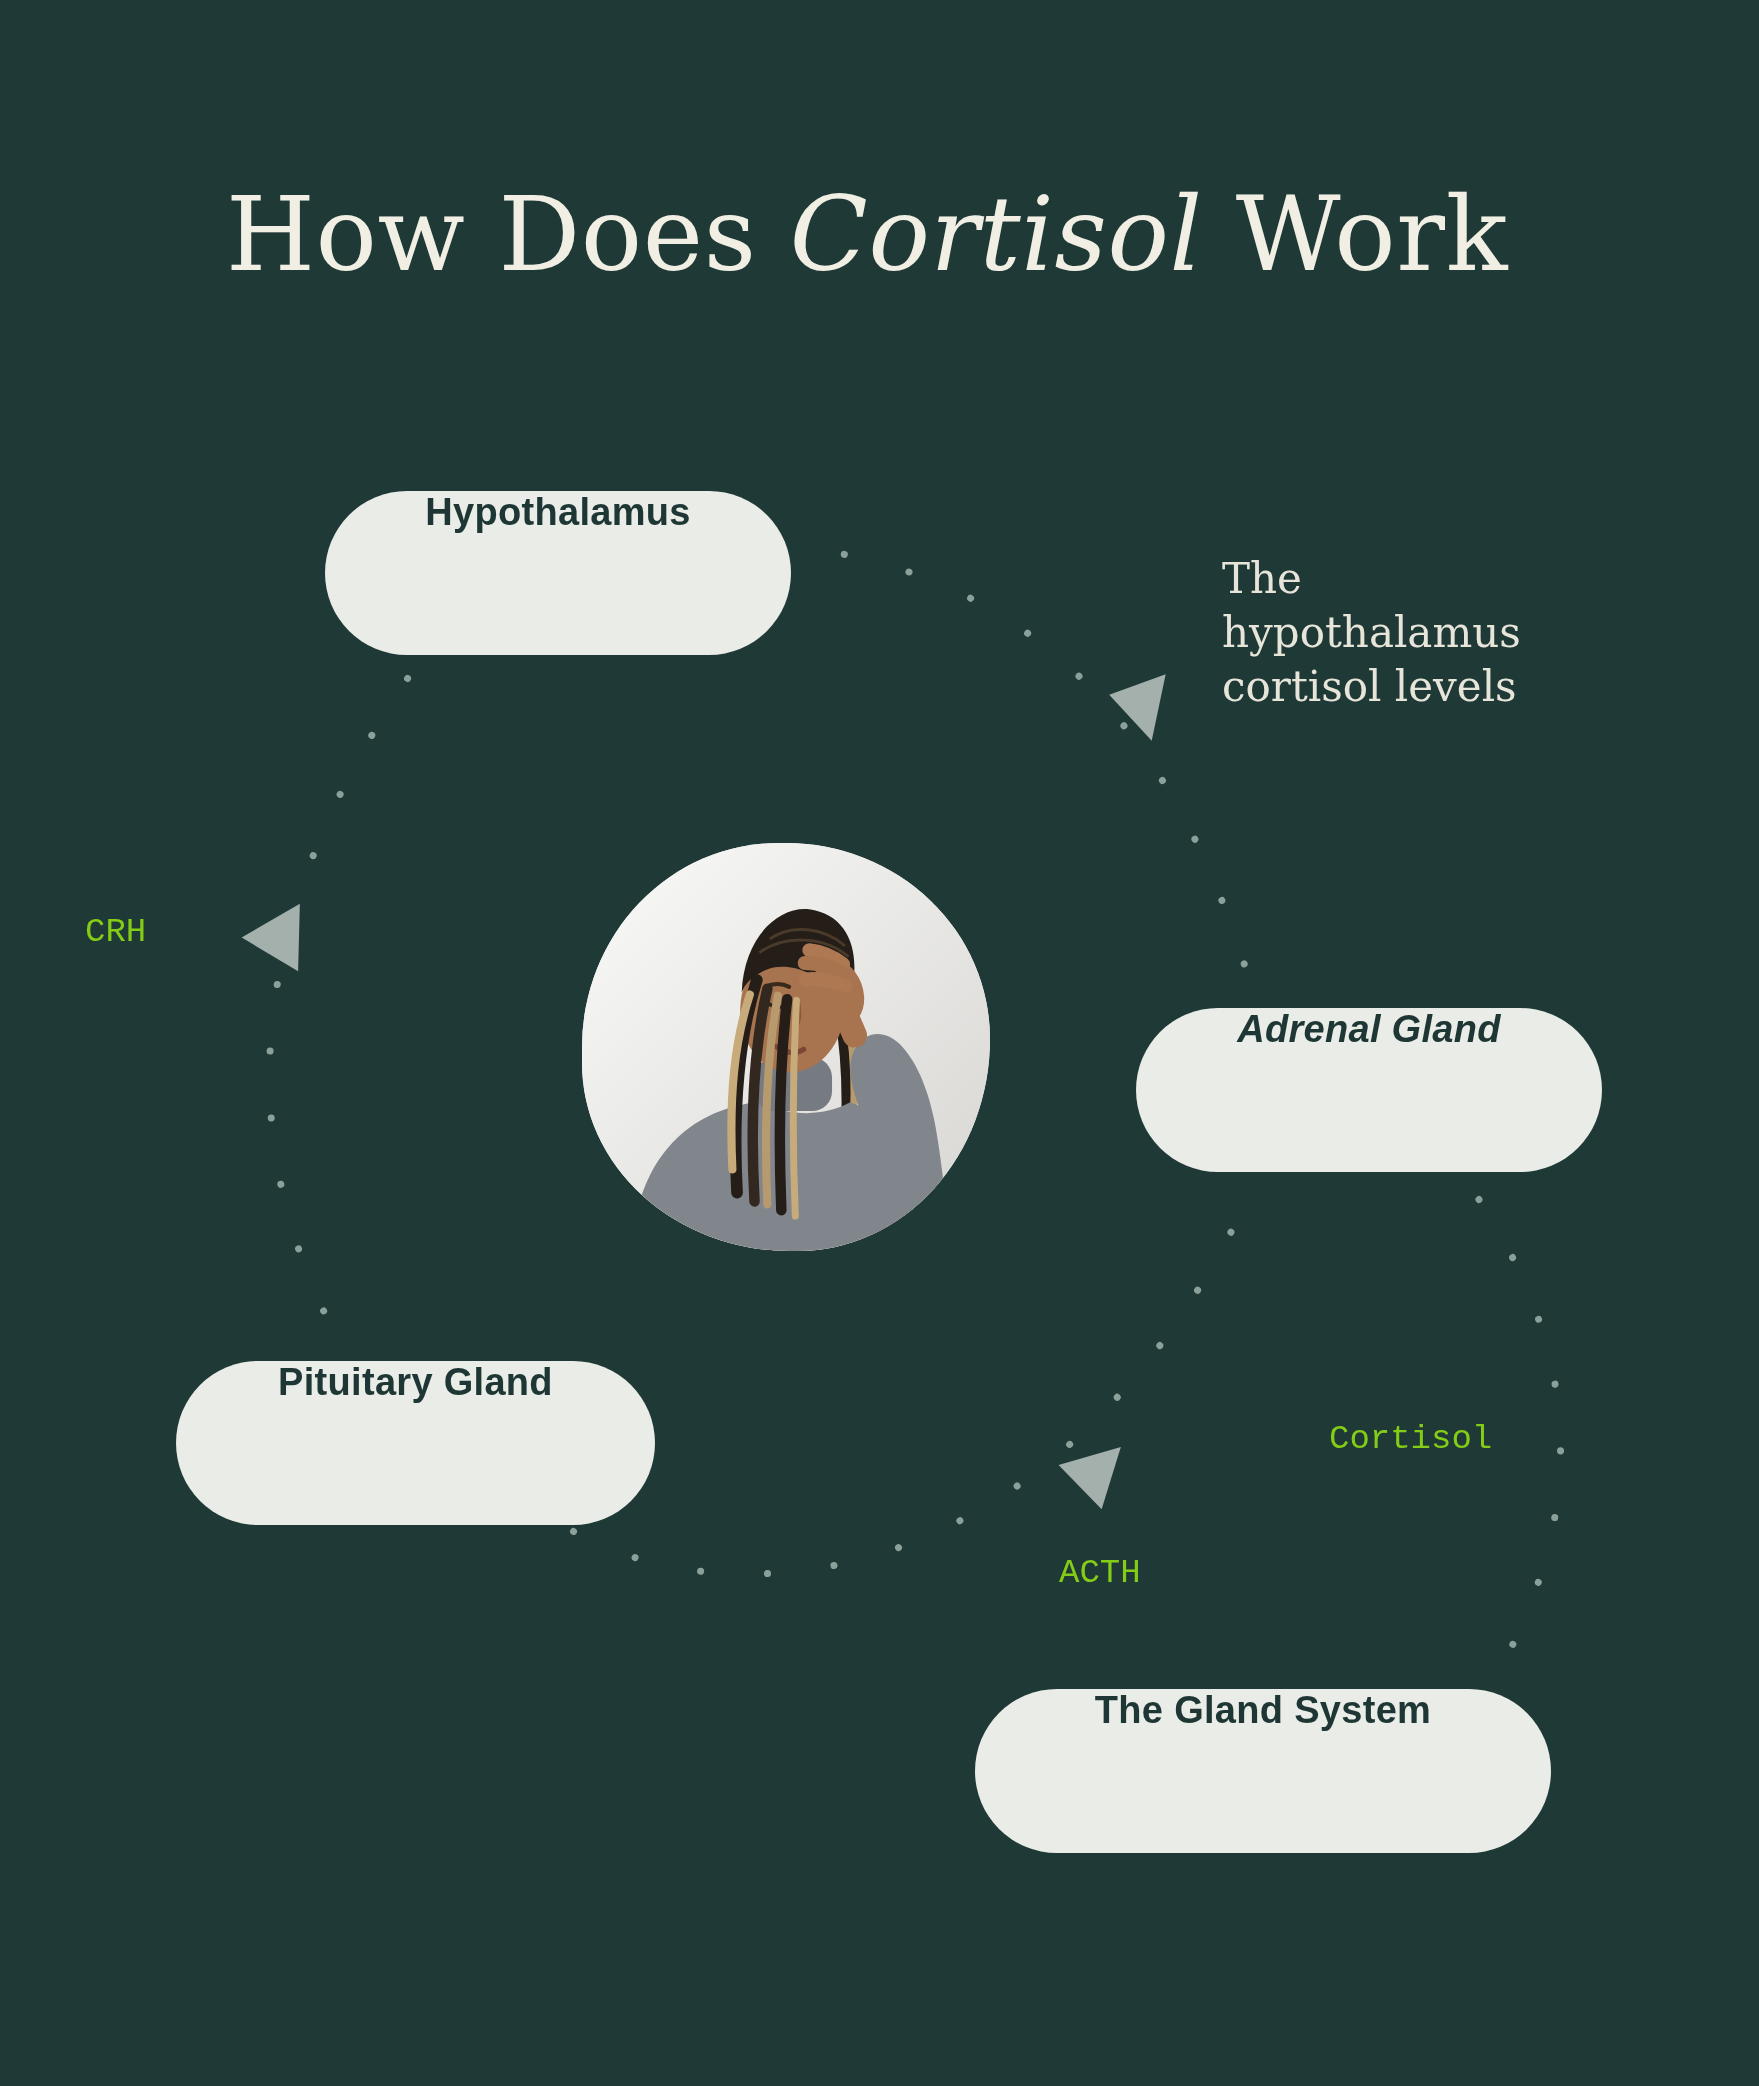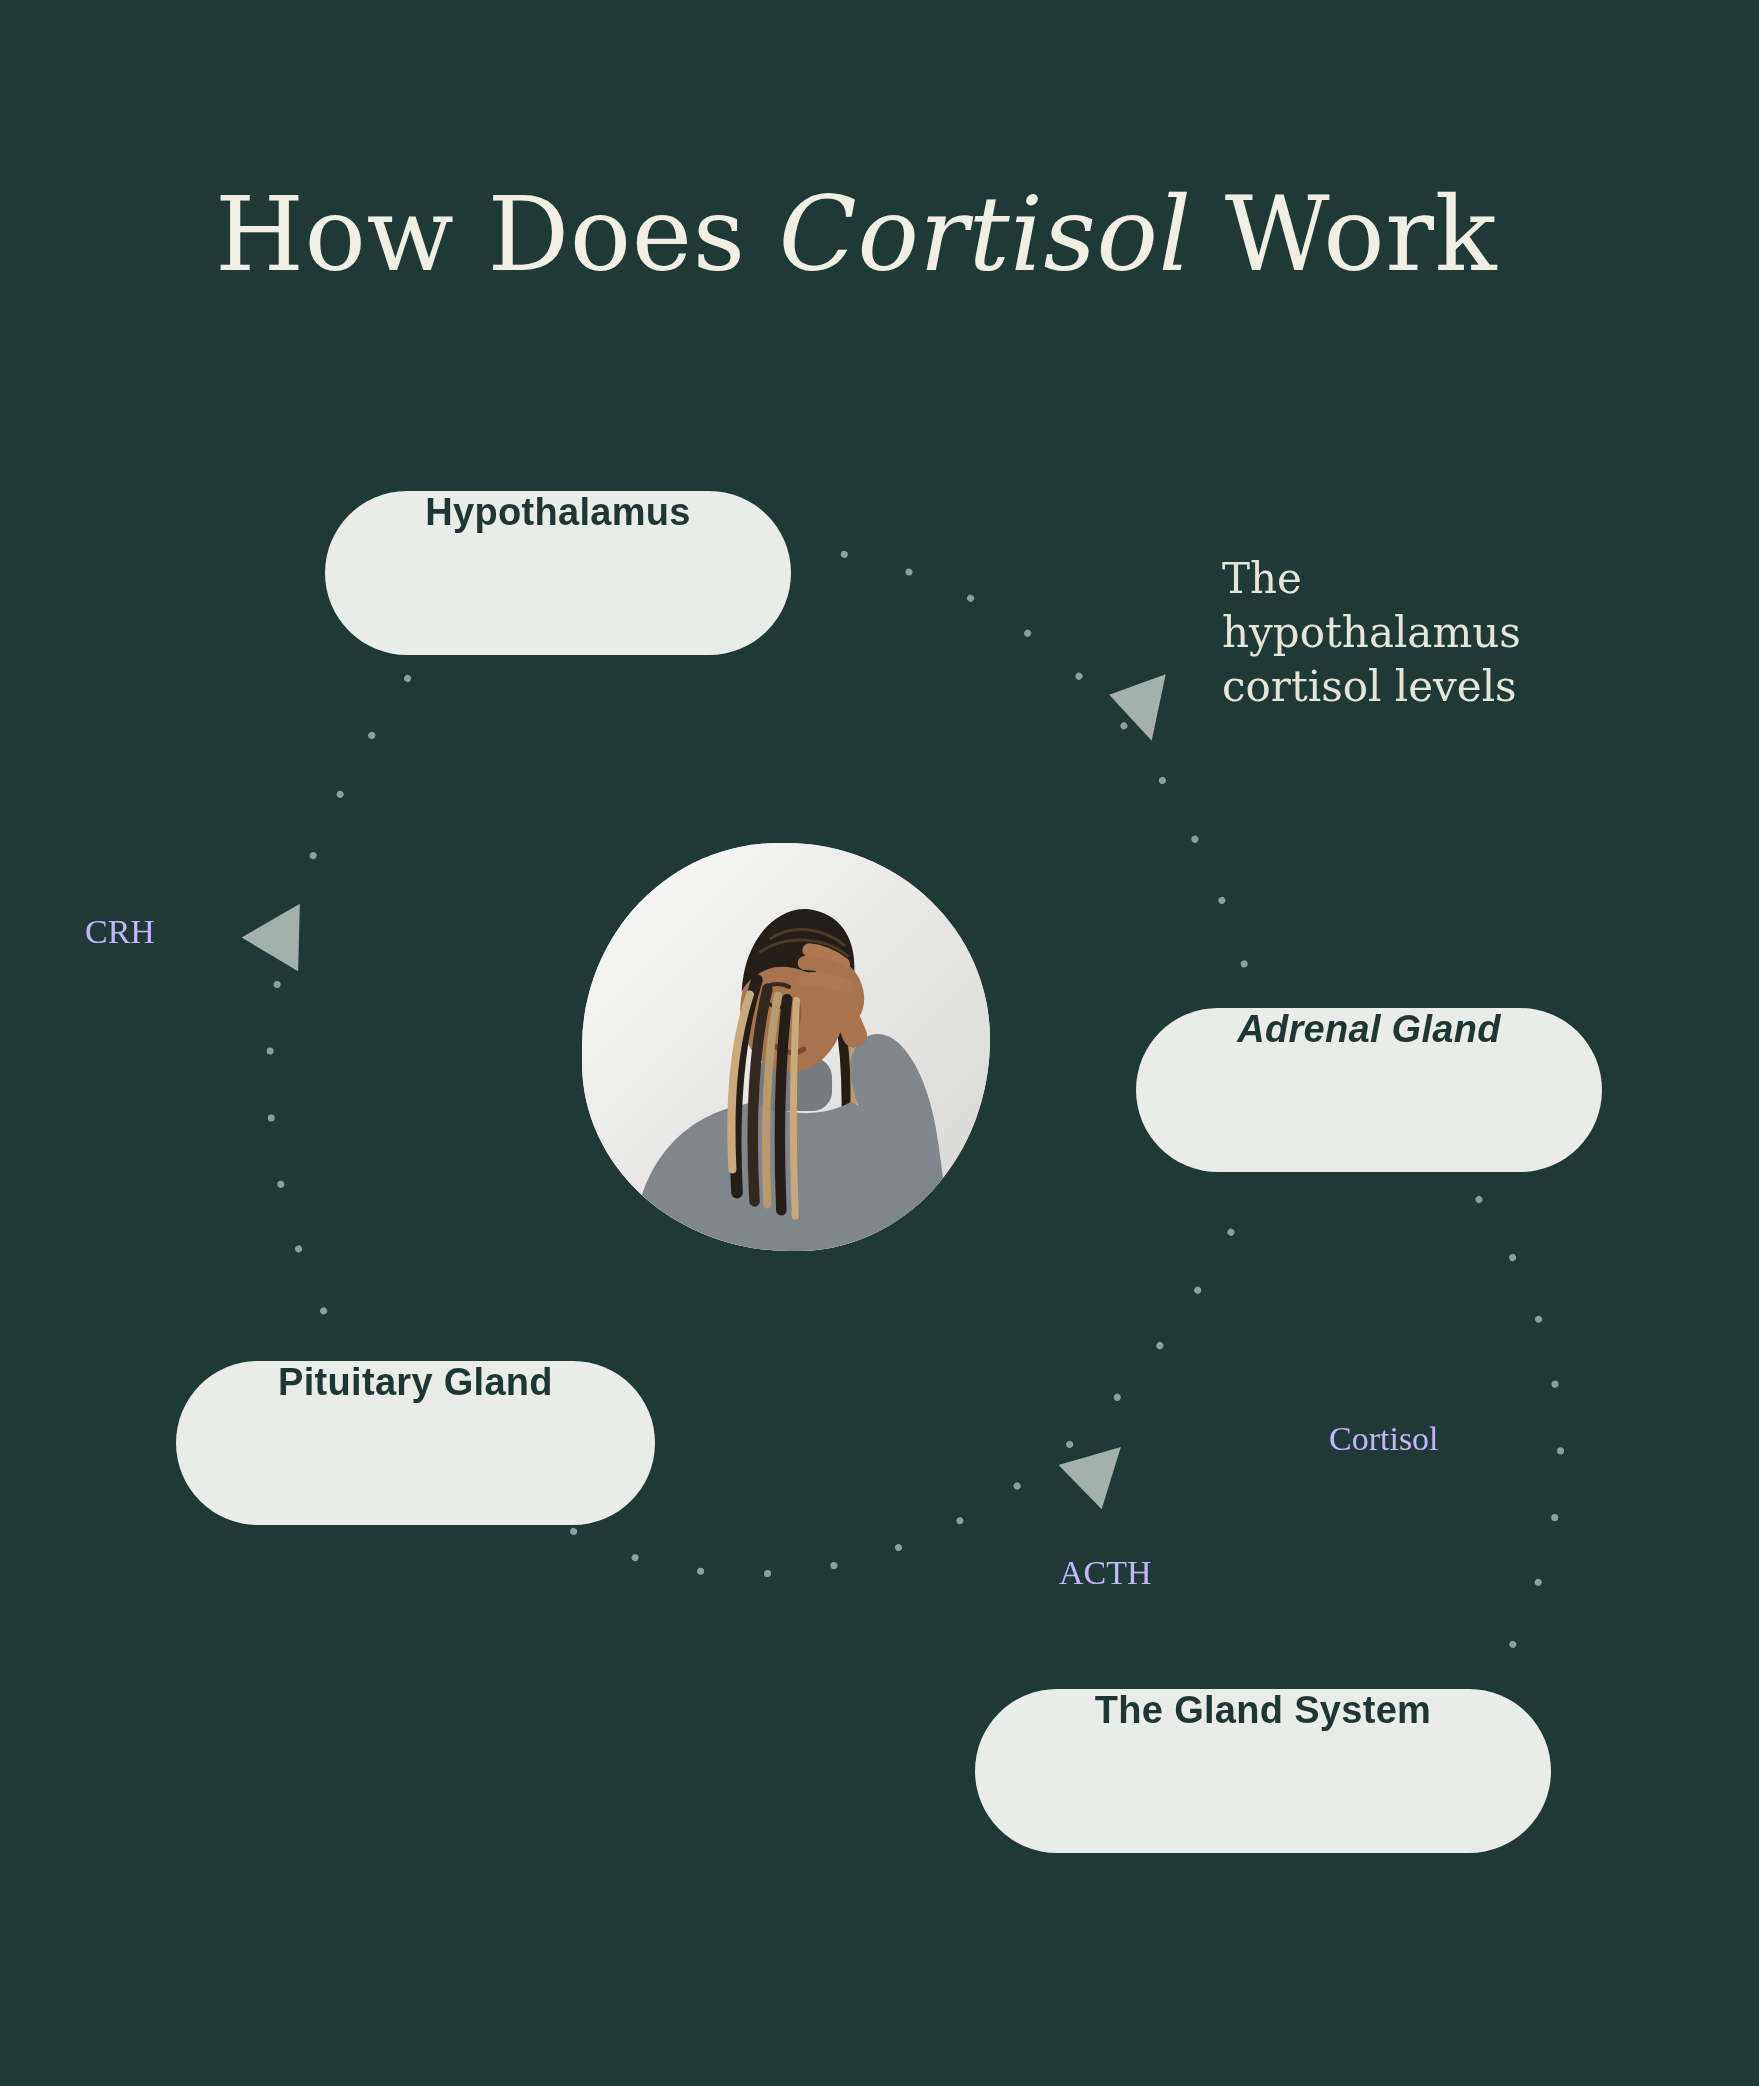--- a/index.html
+++ b/index.html
@@ -3,20 +3,21 @@
 <meta charset="utf-8">
 <style>
   html,body{margin:0;padding:0;background:#1f3937;}
   #canvas{
     position:relative;
     width:1712px;
     height:2087px;
     background:#1f3937;
     overflow:hidden;
     font-family:"Liberation Sans", sans-serif;
+    padding-left:22px;
   }
   .title{
     position:absolute;
     top:175px;
     left:0;
     width:100%;
     text-align:center;
     font-family:"DejaVu Serif", serif;
     font-size:102px;
     font-weight:400;
@@ -35,23 +36,23 @@
     font-weight:700;
     font-size:38px;
     letter-spacing:0.3px;
   }
   .pill-hypothalamus{left:325px;top:491px;width:466px;height:164px;}
   .pill-adrenal{left:1136px;top:1008px;width:466px;height:164px;font-style:italic;}
   .pill-pituitary{left:176px;top:1361px;width:479px;height:164px;}
   .pill-immune{left:975px;top:1689px;width:576px;height:164px;}
   .serif-label{
     position:absolute;
-    font-family:Liberation Serif, serif;
+    font-family:Liberation Mono, monospace;
     font-size:34px;
-    color:#c4b5fd;
+    color:#84cc16;
   }
   .label-crh{left:85px;top:913px;}
   .label-cortisol{left:1329px;top:1420px;}
   .label-acth{left:1059px;top:1554px;}
   .annotation{
     position:absolute;
     left:1222px;
     top:552px;
     width:373px;
     font-family:"DejaVu Serif", serif;

